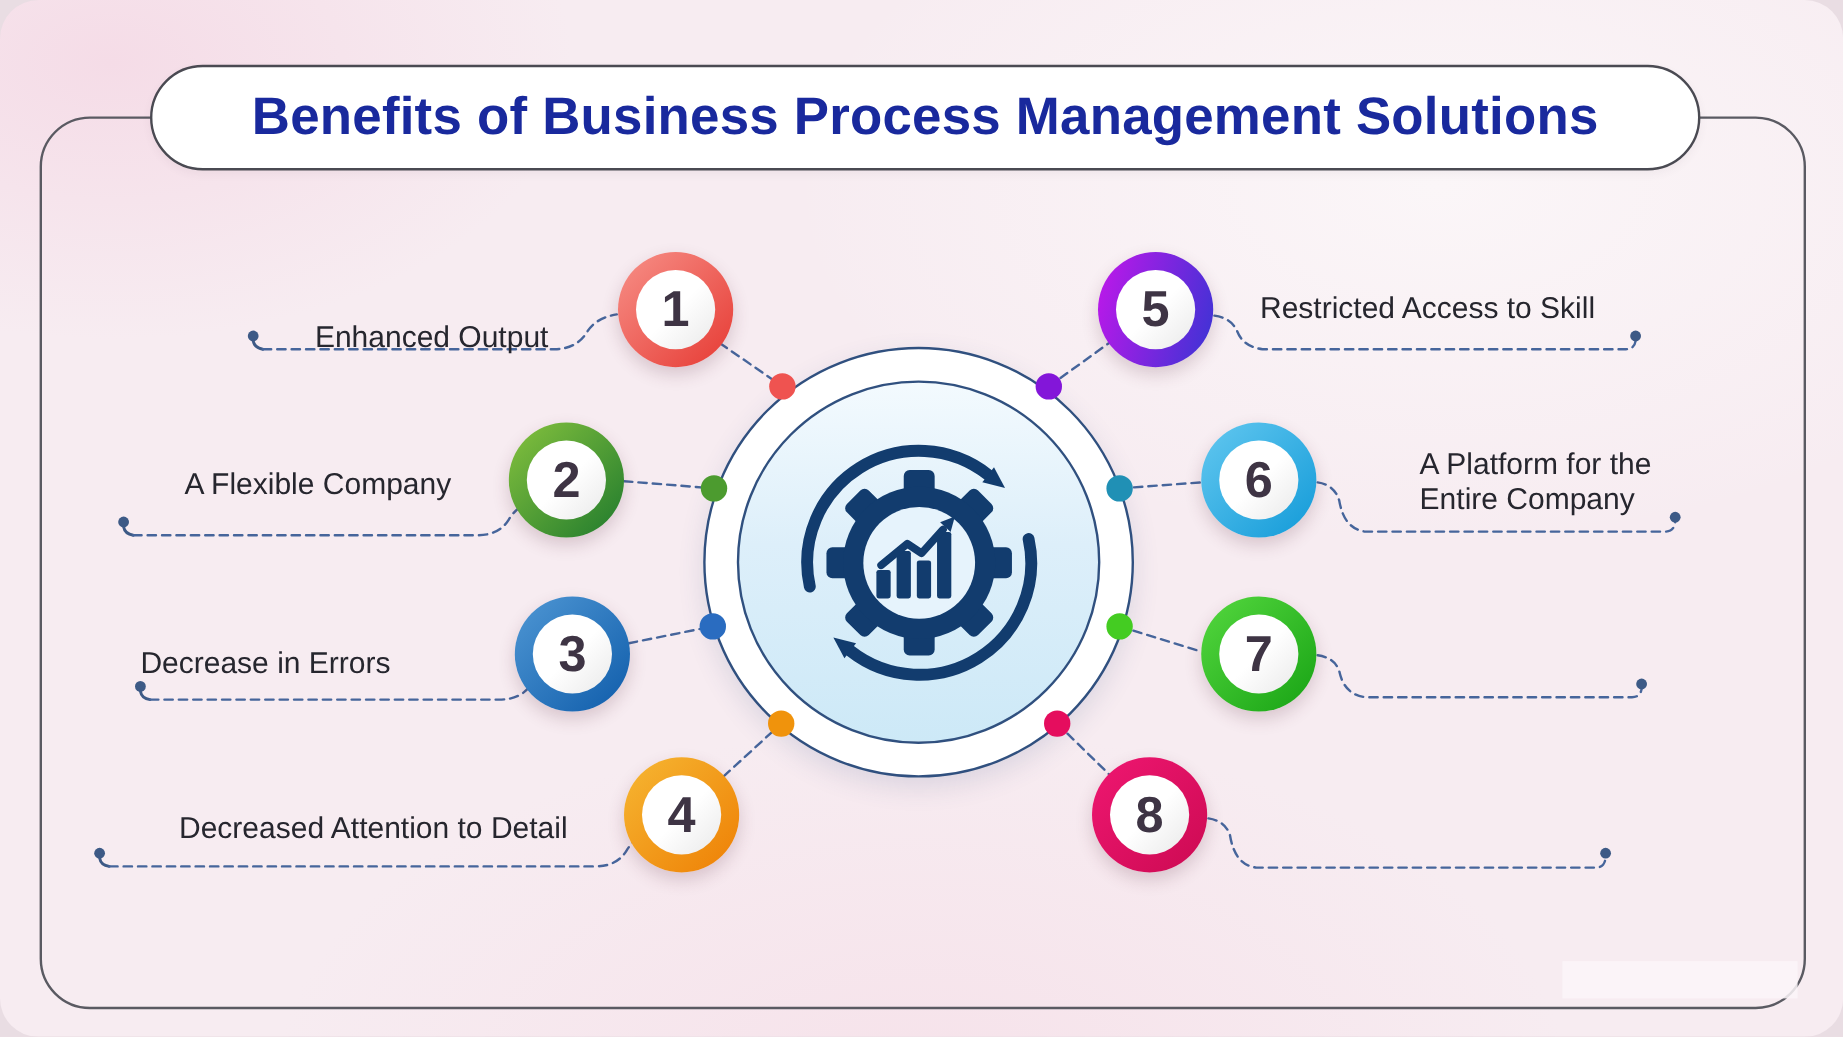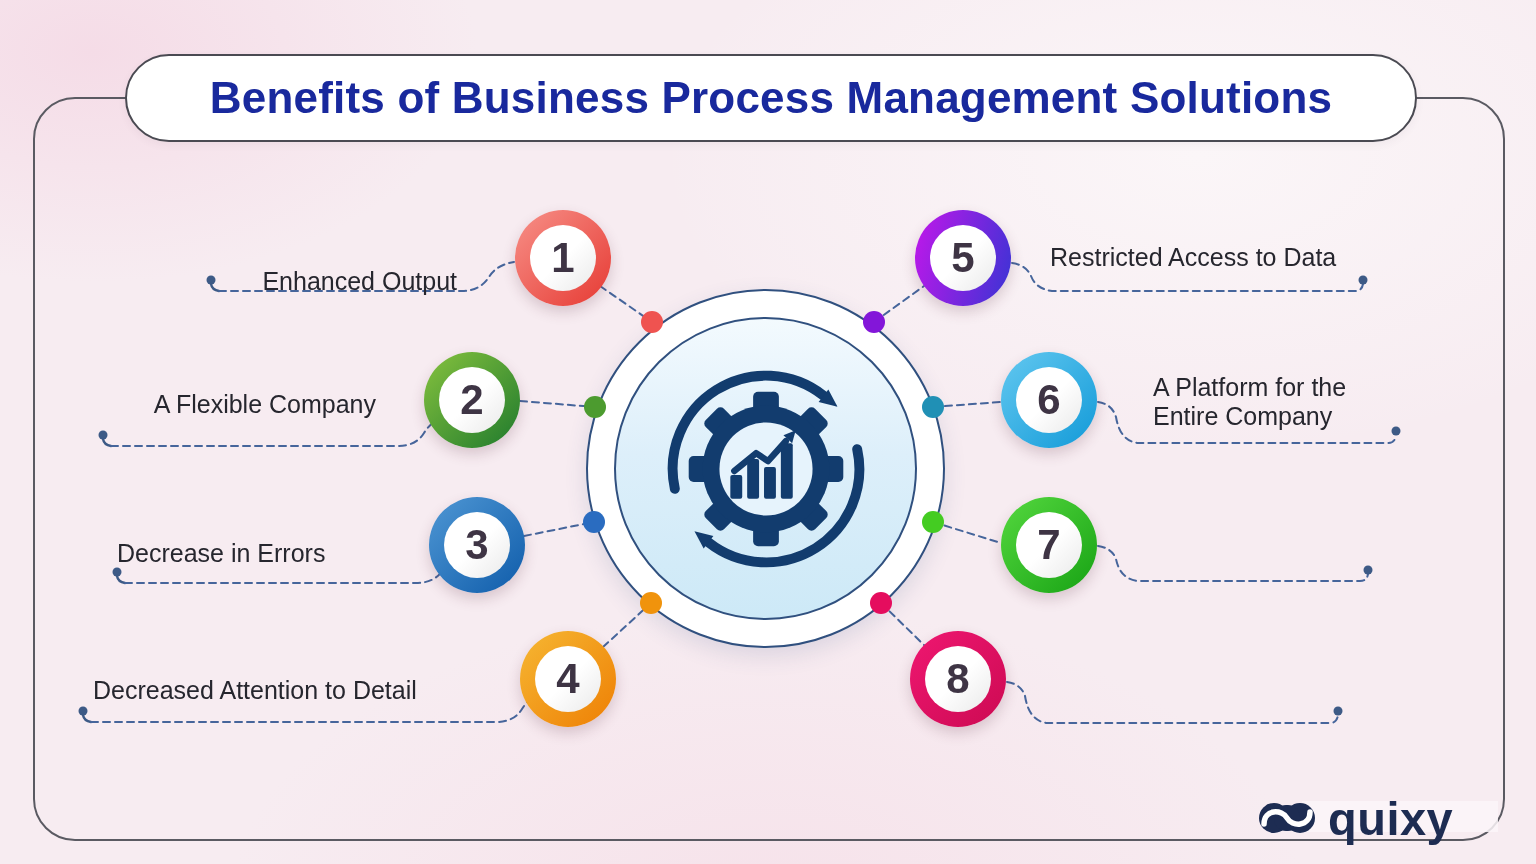--- a/index.html
+++ b/index.html
@@ -1,21 +1,21 @@
 <!DOCTYPE html>
 <html><head>
 <meta charset="utf-8">
 <style>
   html,body{margin:0;padding:0;background:#e9dde3;font-family:"Liberation Sans",sans-serif;}
   #canvas{position:relative;width:1536px;height:864px;overflow:hidden;
     background:
       radial-gradient(900px 500px at 78% 18%, #fbf6f8 0%, rgba(251,246,248,0) 60%),
       radial-gradient(700px 420px at 6% 6%, #f5dce7 0%, rgba(245,220,231,0) 55%),
       radial-gradient(900px 500px at 50% 105%, #f6e2ea 0%, rgba(246,226,234,0) 60%),
-      #f7ecf1;}
+      #f7ecf1; border-radius: 32px;}
   .frame{position:absolute;left:33px;top:97px;width:1468px;height:740px;
     border:2px solid #5a5a62;border-radius:42px;z-index:0;}
   .title-pill{position:absolute;left:125px;top:54px;width:1288px;height:84px;
     background:#ffffff;border:2px solid #4a4a52;border-radius:44px;
     display:flex;align-items:center;justify-content:center;z-index:4;
     box-shadow:0 3px 8px rgba(90,70,90,.06);}
   .title-pill h1{margin:0;font-size:44px;font-weight:700;color:#19299d;letter-spacing:.2px;}
 
   svg.lines{position:absolute;left:0;top:0;z-index:1;}
   svg.dots{position:absolute;left:0;top:0;z-index:3;pointer-events:none;}
@@ -44,23 +44,23 @@
   .c5{left:915px;top:210px;--angle:105deg;}
   .c6{left:1001px;top:352px;}
   .c7{left:1001px;top:497px;}
   .c8{left:910px;top:631px;}
 
   .label{position:absolute;z-index:2;font-size:25px;line-height:29px;font-weight:500;
     color:#26262e;white-space:pre-line;}
   .l1{left:197px;top:243px;width:260px;text-align:right;margin-top:24px;}
   .l2{left:116px;top:390px;width:260px;text-align:right;}
   .l3{left:117px;top:539px;width:260px;}
-  .l4{left:93px;top:676px;width:380px;}
+  .l4{left:93px;top:676px;width:380px;text-align:right;}
   .l5{left:1050px;top:243px;width:340px;}
-  .l6{left:1153px;top:373px;width:280px;}
+  .l6{left:1183px;top:373px;width:280px;}
   .l7{left:1153px;top:539px;width:280px;}
   .l8{left:1050px;top:651px;width:340px;}
 
   .logo-band{position:absolute;left:1302px;top:801px;width:196px;height:31px;
     background:rgba(252,246,249,.85);z-index:3;}
   .logo{position:absolute;left:1254px;top:788px;height:60px;display:flex;align-items:center;
     gap:8px;z-index:4;}
   .logo-text{font-size:47px;font-weight:700;color:#1d2c52;letter-spacing:.5px;}
 </style>
 </head>
@@ -190,27 +190,18 @@
     <circle cx="874" cy="322" r="11" fill="#8316d9"></circle>
     <circle cx="933" cy="407" r="11" fill="#2090b5"></circle>
     <circle cx="933" cy="522" r="11" fill="#44cc22"></circle>
     <circle cx="881" cy="603" r="11" fill="#e50d5e"></circle>
   </svg>
 
   <div class="label l1">Enhanced Output</div>
   <div class="label l2">A Flexible Company</div>
   <div class="label l3">Decrease in Errors</div>
   <div class="label l4">Decreased Attention to Detail</div>
-  <div class="label l5">Restricted Access to Data</div>
+  <div class="label l5">Restricted Access to Skill</div>
   <div class="label l6">A Platform for the
 Entire Company</div>
 
   <div class="logo-band"></div>
-  <div class="logo">
-    <svg width="66" height="48" viewBox="0 0 60 48">
-      <circle cx="17" cy="24" r="15" fill="#1d2c52"></circle>
-      <circle cx="43" cy="24" r="15" fill="#1d2c52"></circle>
-      <rect x="17" y="11" width="26" height="26" rx="12" fill="#1d2c52"></rect>
-      <path d="M 7 30 C 7 15 25 15 30 24 C 35 33 53 33 53 18" fill="none" stroke="#ffffff" stroke-width="5.5" stroke-linecap="round"></path>
-    </svg>
-    <span class="logo-text">quixy</span>
-  </div>
 </div>
 
 </body></html>

